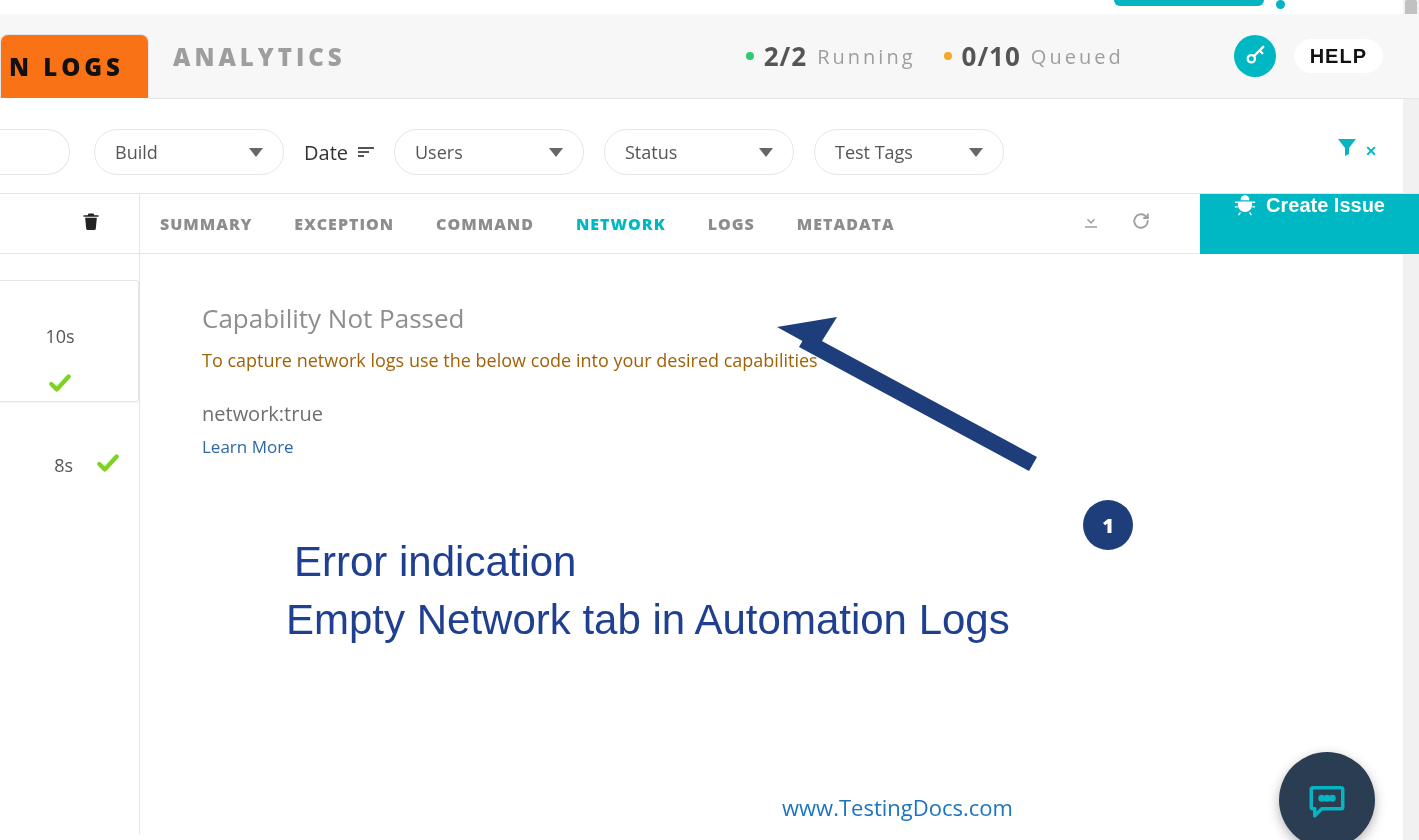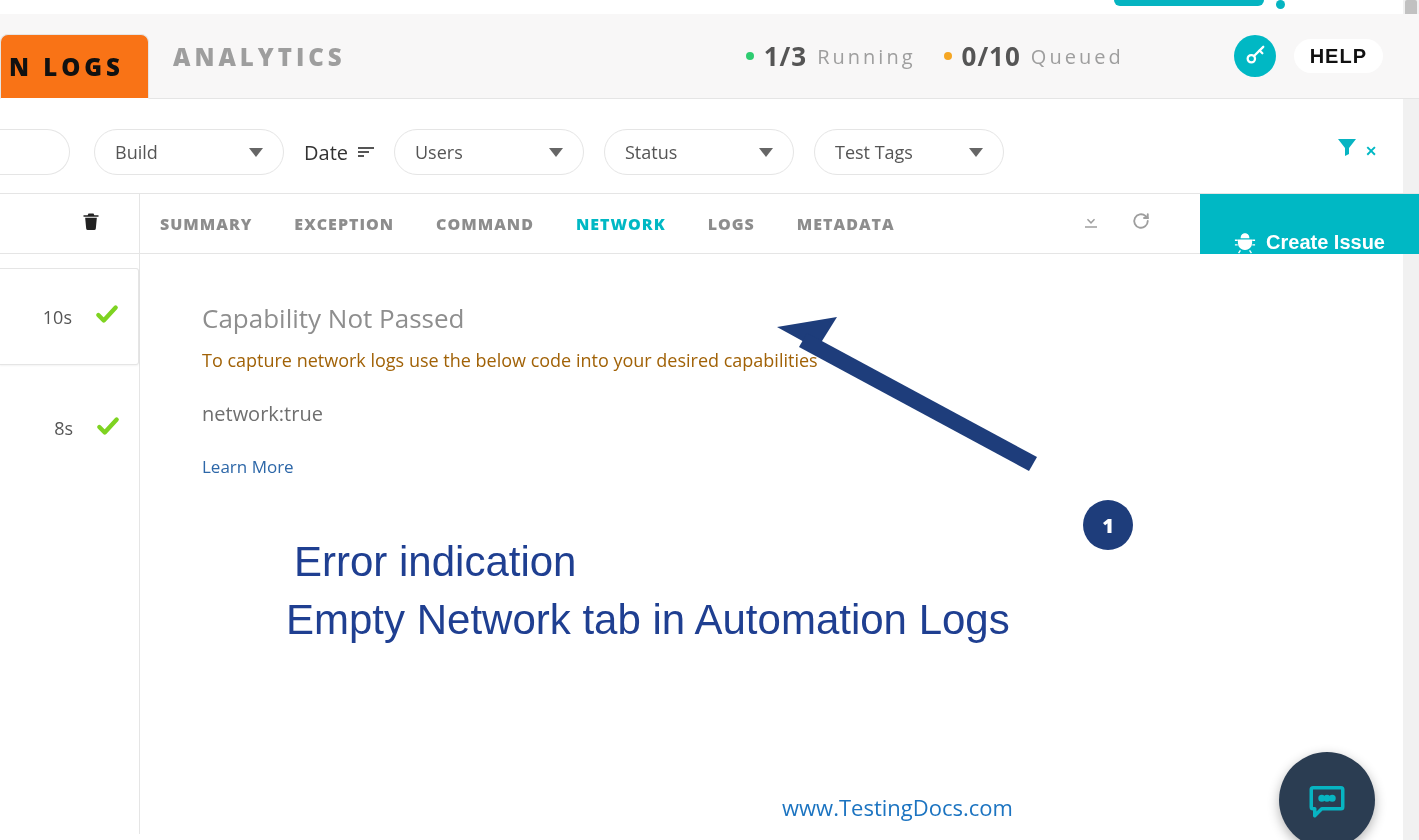--- a/index.html
+++ b/index.html
@@ -54,36 +54,36 @@
   .date-filter .sort-icon span:nth-child(3){width:6px;}
   .filter-funnel{position:absolute;right:42px;top:36px;display:flex;align-items:flex-start;gap:6px;color:var(--teal2);cursor:pointer;}
   .filter-funnel svg{display:block;}
   .funnel-x{font-size:14px;color:var(--teal2);font-weight:700;margin-top:6px;}
 
   
   .main{display:flex;height:640px;}
   .left-col{width:140px;border-right:1px solid var(--border);position:relative;}
   .left-head{height:60px;border-bottom:1px solid var(--border);display:flex;align-items:center;justify-content:flex-end;padding-right:38px;}
   .trash{color:#333;}
-  .row-card{height:97px;border:1px solid var(--border);border-left:none;border-radius:0 3px 3px 0;margin:14px 0 0 0;display:flex;align-items:center;justify-content:flex-end;padding-right:18px;gap:22px;font-size:18px;color:#555;box-shadow:0 1px 2px rgba(0,0,0,0.05);}
+  .row-card{height:122px;border:1px solid var(--border);border-left:none;border-radius:0 3px 3px 0;margin:26px 0 0 0;display:flex;align-items:center;justify-content:flex-end;padding-right:18px;gap:22px;font-size:18px;color:#555;box-shadow:0 1px 2px rgba(0,0,0,0.05);flex-direction:column;}
   .row-line{height:54px;display:flex;align-items:center;justify-content:flex-end;padding-right:18px;gap:22px;font-size:18px;color:#555;margin-top:36px;}
   .check{color:#7ed321;}
 
   .content{flex:1;position:relative;}
   .detail-tabs{display:flex;align-items:center;height:60px;border-bottom:1px solid var(--border);padding-left:20px;gap:42px;}
   .dtab{font-size:16px;font-weight:800;letter-spacing:1px;color:var(--gray-tab);cursor:pointer;}
   .dtab.active{color:var(--teal2);}
   .dtab-actions{margin-left:auto;display:flex;align-items:center;gap:32px;padding-right:0;}
   .icobtn{color:#9e9e9e;cursor:pointer;}
-  .create-issue{height:60px;background:var(--teal2);color:#fff;font-weight:700;font-size:20px;display:flex;align-items:flex-end;justify-content:center;gap:10px;padding:0 34px;cursor:pointer;border:none;margin-left:18px;}
+  .create-issue{height:60px;background:var(--teal2);color:#fff;font-weight:700;font-size:20px;display:flex;align-items:flex-start;justify-content:center;gap:10px;padding:0 34px;cursor:pointer;border:none;margin-left:18px;}
 
   .body-pad{padding:46px 0 0 62px;position:relative;}
   .cap-title{font-size:26px;color:#8e8e8e;font-weight:500;margin:0 0 12px;}
   .cap-sub{font-size:18px;color:#a16207;margin:0 0 28px;}
-  .cap-code{font-size:20px;color:#6f6f6f;margin:0 0 28px;}
+  .cap-code{font-size:20px;color:#6f6f6f;margin:0 0 8px;}
   .learn{color:var(--link);font-size:17px;text-decoration:none;cursor:pointer;}
 
   
   .arrow{position:absolute;left:777px;top:317px;pointer-events:none;}
   .marker{position:absolute;left:1083px;top:500px;width:50px;height:50px;border-radius:50%;background:#1e3d7b;color:#fff;display:flex;align-items:center;justify-content:center;font-weight:800;font-size:20px;}
   .anno1{position:absolute;left:294px;top:538px;color:#1f3f91;font-size:42px;font-family:"Segoe UI Light","Segoe UI",sans-serif;font-weight:400;}
   .anno2{position:absolute;left:286px;top:596px;color:#1f3f91;font-size:42px;font-family:"Segoe UI Light","Segoe UI",sans-serif;font-weight:400;}
   .site{position:absolute;left:782px;top:792px;color:#1c74c1;font-size:22px;}
 
   .chat-fab{position:absolute;right:44px;bottom:-8px;width:96px;height:96px;border-radius:50%;background:#2b3d52;display:flex;align-items:center;justify-content:center;box-shadow:0 4px 12px rgba(0,0,0,0.3);cursor:pointer;}
@@ -107,21 +107,21 @@
   <div class="tab active">
     <span>N LOGS</span>
   </div>
   <div class="tab">
     <span>ANALYTICS</span>
   </div>
   <div class="spacer"></div>
   <div class="stats">
     <div class="stat">
       <span class="dot green"></span>
-      <span class="num">1/3</span>
+      <span class="num">2/2</span>
       <span class="lbl">Running</span>
     </div>
     <div class="stat">
       <span class="dot orange"></span>
       <span class="num">0/10</span>
       <span class="lbl">Queued</span>
     </div>
   </div>
   <div class="key-btn">
     <svg width="22" height="22" viewBox="0 0 24 24" fill="none" stroke="#fff" stroke-width="2.5" stroke-linecap="round" stroke-linejoin="round">

